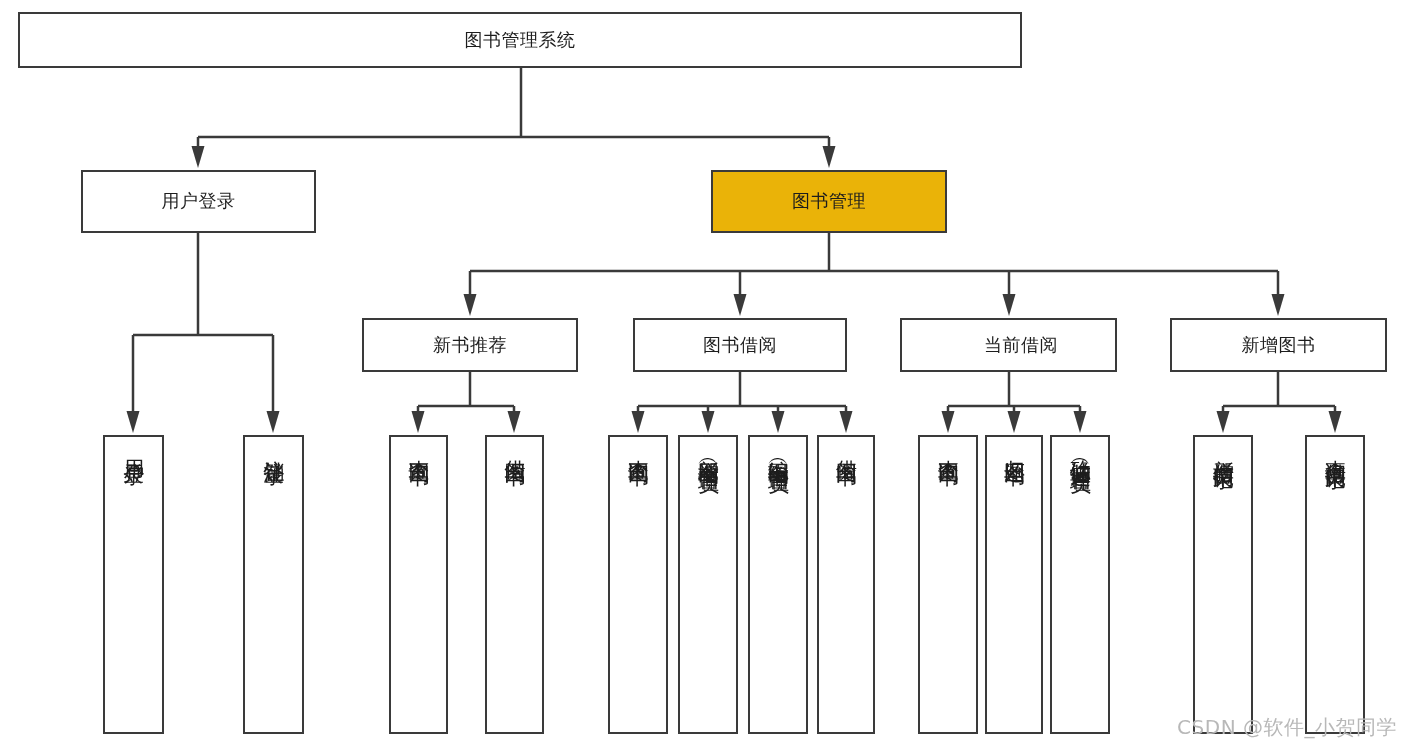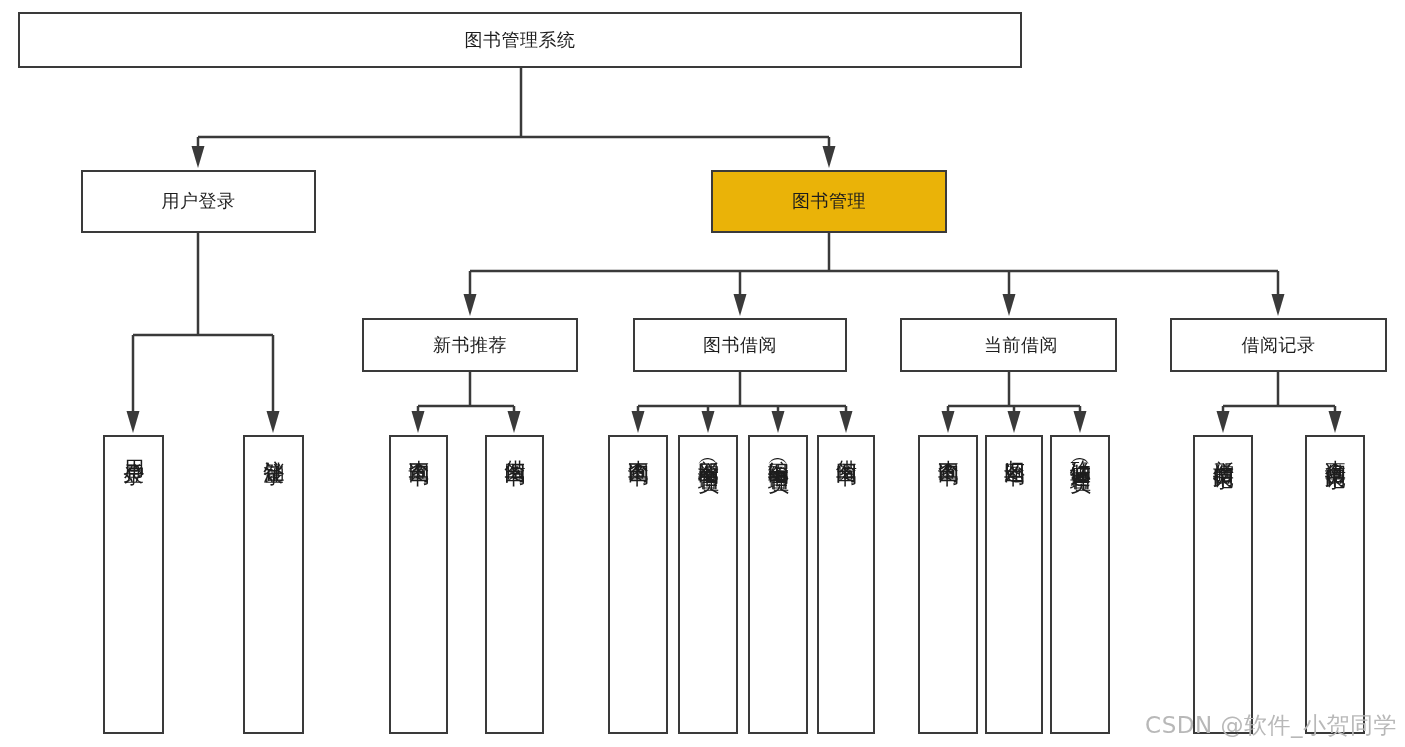--- a/index.html
+++ b/index.html
@@ -55,21 +55,21 @@
     font-size: 21px;
     line-height: 1.0;
     letter-spacing: 2px;
     white-space: nowrap;
     margin: 0 auto;
   }
   .watermark {
     position: absolute;
     right: 8px;
     bottom: 6px;
-    font-size: 23px;
+    font-size: 20px;
     color: #b8b8b8;
     letter-spacing: 0.5px;
     white-space: nowrap;
   }
 </style>
 </head>
 <body>
 
 <div id="canvas">
   <svg class="edges" viewBox="0 0 1405 747">
@@ -139,21 +139,21 @@
       <div class="node horizontal" style="left: 362px; top: 318px; width: 216px; height: 54px; border-color: rgb(58, 58, 58); background: rgb(255, 255, 255); color: rgb(29, 29, 29);">
         <span class="label">新书推荐</span>
       </div>
       <div class="node horizontal" style="left: 633px; top: 318px; width: 214px; height: 54px; border-color: rgb(58, 58, 58); background: rgb(255, 255, 255); color: rgb(29, 29, 29);">
         <span class="label">图书借阅</span>
       </div>
       <div class="node horizontal" style="left: 900px; top: 318px; width: 217px; height: 54px; border-color: rgb(58, 58, 58); background: rgb(255, 255, 255); color: rgb(29, 29, 29); padding-left: 25px;">
         <span class="label">当前借阅</span>
       </div>
       <div class="node horizontal" style="left: 1170px; top: 318px; width: 217px; height: 54px; border-color: rgb(58, 58, 58); background: rgb(255, 255, 255); color: rgb(29, 29, 29);">
-        <span class="label">借阅记录</span>
+        <span class="label">新增图书</span>
       </div>
       <div class="node vertical" style="left: 103px; top: 435px; width: 61px; height: 299px; border-color: rgb(58, 58, 58); background: rgb(255, 255, 255); color: rgb(29, 29, 29);">
         <span class="label">用户登录</span>
       </div>
       <div class="node vertical" style="left: 243px; top: 435px; width: 61px; height: 299px; border-color: rgb(58, 58, 58); background: rgb(255, 255, 255); color: rgb(29, 29, 29);">
         <span class="label">注销登录</span>
       </div>
       <div class="node vertical" style="left: 389px; top: 435px; width: 59px; height: 299px; border-color: rgb(58, 58, 58); background: rgb(255, 255, 255); color: rgb(29, 29, 29);">
         <span class="label">查询图书</span>
       </div>

